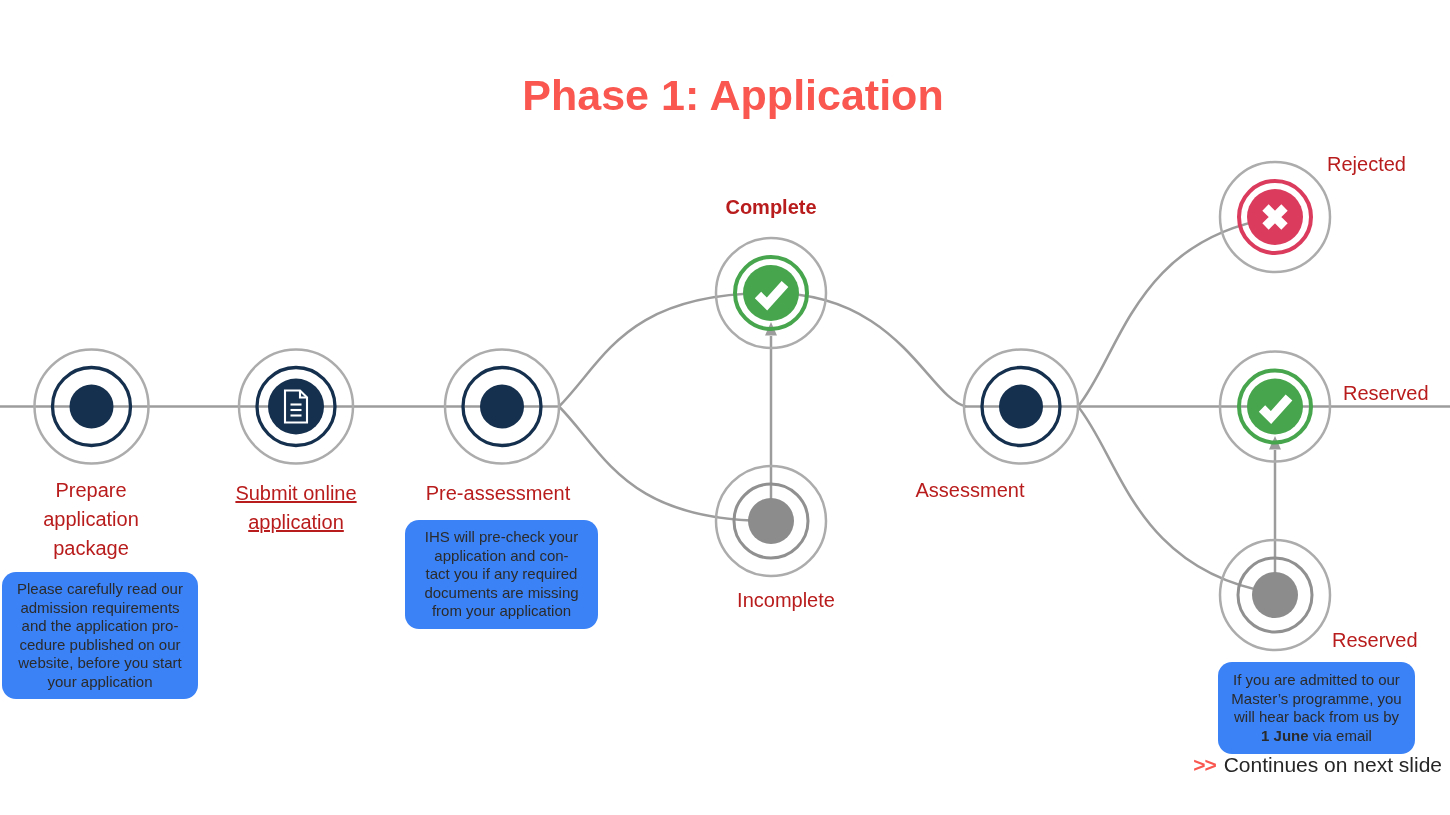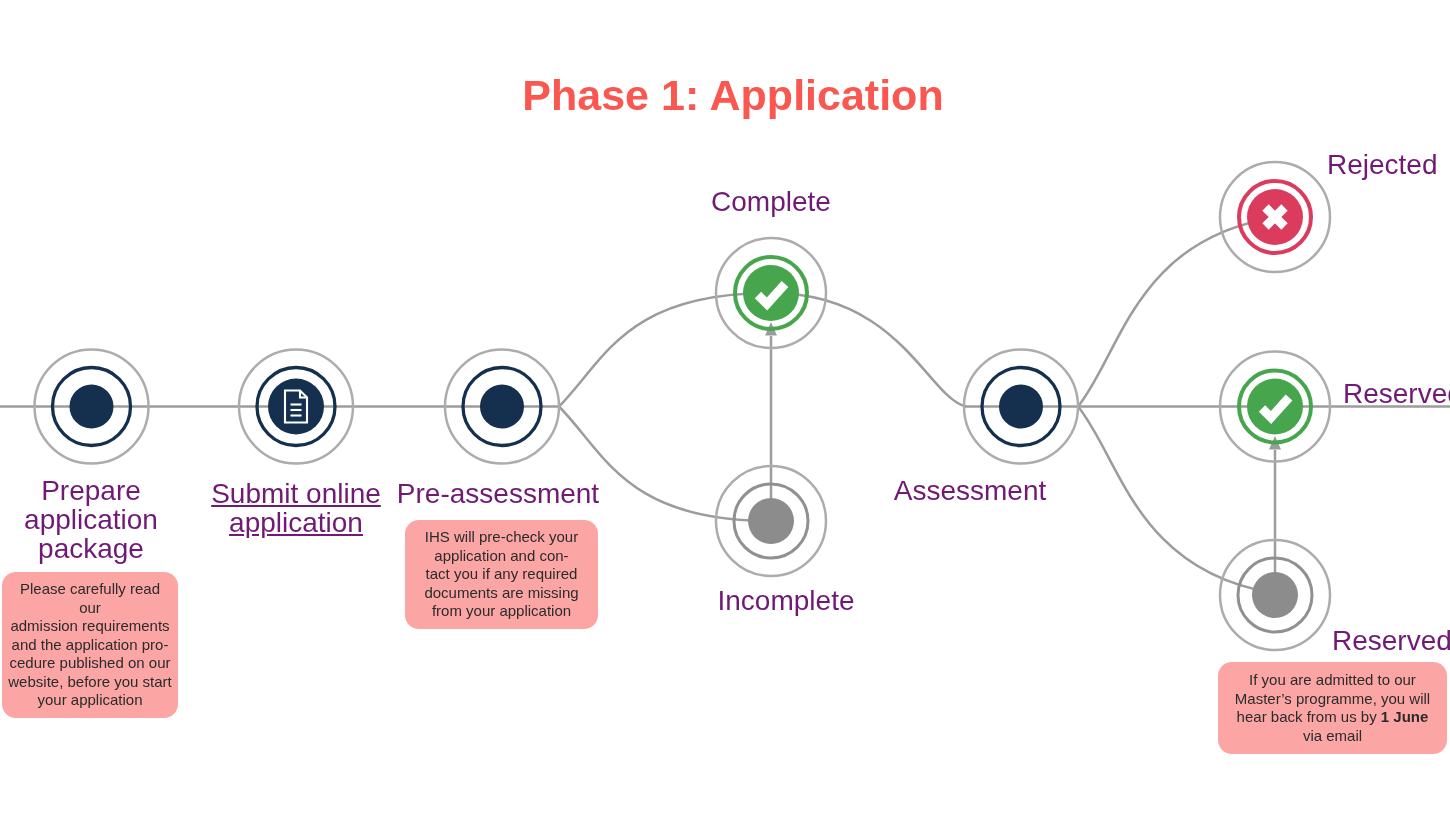--- a/index.html
+++ b/index.html
@@ -6,27 +6,27 @@
   .canvas{
     position:relative;width:1450px;height:815px;background:#ffffff;
     overflow:hidden;font-family:"Liberation Sans",sans-serif;
   }
   .title{
     position:absolute;left:733px;top:70px;transform:translateX(-50%);
     font-size:43px;line-height:50px;font-weight:bold;color:#F9574F;white-space:nowrap;
   }
   svg.diagram{position:absolute;left:0;top:0;}
   .label{
-    position:absolute;color:#701a75;font-size:28px;line-height:29px;
+    position:absolute;color:#b91c1c;font-size:20px;line-height:29px;
     text-align:center;white-space:pre-line;
   }
   .label.center{transform:translateX(-50%);}
   .label.side{text-align:left;}
   .note{
-    position:absolute;background:#fca5a5;border-radius:14px;color:#2B2B2B;
+    position:absolute;background:#3b82f6;border-radius:14px;color:#2B2B2B;
     font-size:15px;line-height:18.5px;text-align:center;padding:8px 6px;
     box-sizing:border-box;white-space:pre-line;
   }
   .note.wrap{white-space:normal;}
   .footer{
     position:absolute;top:753px;right:8px;font-size:21px;color:#262626;white-space:nowrap;
   }
   .footer .chev{color:#F9574F;font-weight:bold;margin-right:8px;letter-spacing:-1px;}
 </style>
 </head>
@@ -118,34 +118,35 @@
       <circle r="23" fill="#8C8C8C"></circle>
     </g>
   </svg>
 
   <div class="label center" style="left:91px;top:476px;">Prepare
 application
 package</div>
   <div class="label center" style="left:296px;top:479px;text-decoration:underline;">Submit online
 application</div>
   <div class="label center" style="left:498px;top:479px;">Pre-assessment</div>
-  <div class="label center" style="left:771px;top:187px;">Complete</div>
+  <div class="label center" style="left:771px;top:193px;font-weight:bold;">Complete</div>
   <div class="label center" style="left:786px;top:586px;">Incomplete</div>
   <div class="label center" style="left:970px;top:476px;">Assessment</div>
   <div class="label side" style="left:1327px;top:150px;">Rejected</div>
   <div class="label side" style="left:1343px;top:379px;">Reserved</div>
   <div class="label side" style="left:1332px;top:626px;text-align:center;">Reserved</div>
 
-  <div class="note" style="left:2px;top:572px;width:176px;">Please carefully read our
+  <div class="note" style="left:2px;top:572px;width:196px;">Please carefully read our
 admission requirements
 and the application pro-
 cedure published on our
 website, before you start
 your application</div>
   <div class="note" style="left:405px;top:520px;width:193px;">IHS will pre-check your
 application and con-
 tact you if any required
 documents are missing
 from your application</div>
-  <div class="note wrap" style="left:1218px;top:662px;width:229px;padding:9px 12px;"><span>If you are admitted to our Master’s programme, you will hear back from us by </span><b>1 June</b><span> via email</span></div>
+  <div class="note wrap" style="left:1218px;top:662px;width:197px;padding:9px 12px;"><span>If you are admitted to our Master’s programme, you will hear back from us by </span><b>1 June</b><span> via email</span></div>
 
+  <div class="footer"><span class="chev">&gt;&gt;</span><span>Continues on next slide</span></div>
 
 </div>
 
 </body></html>

